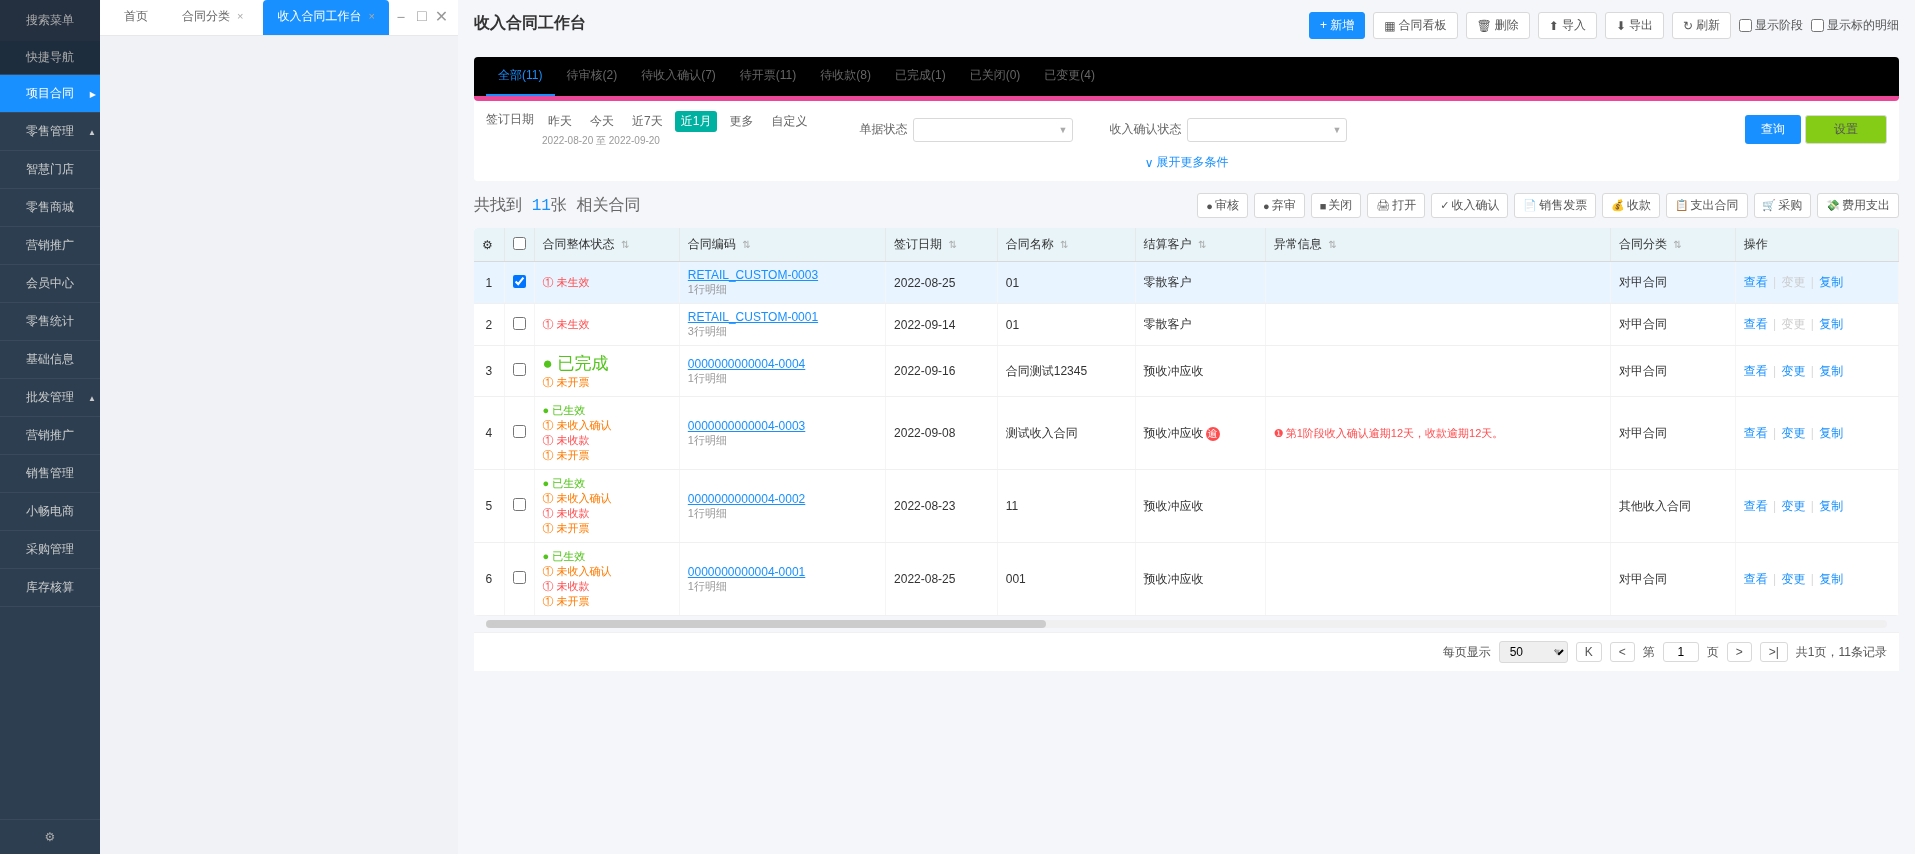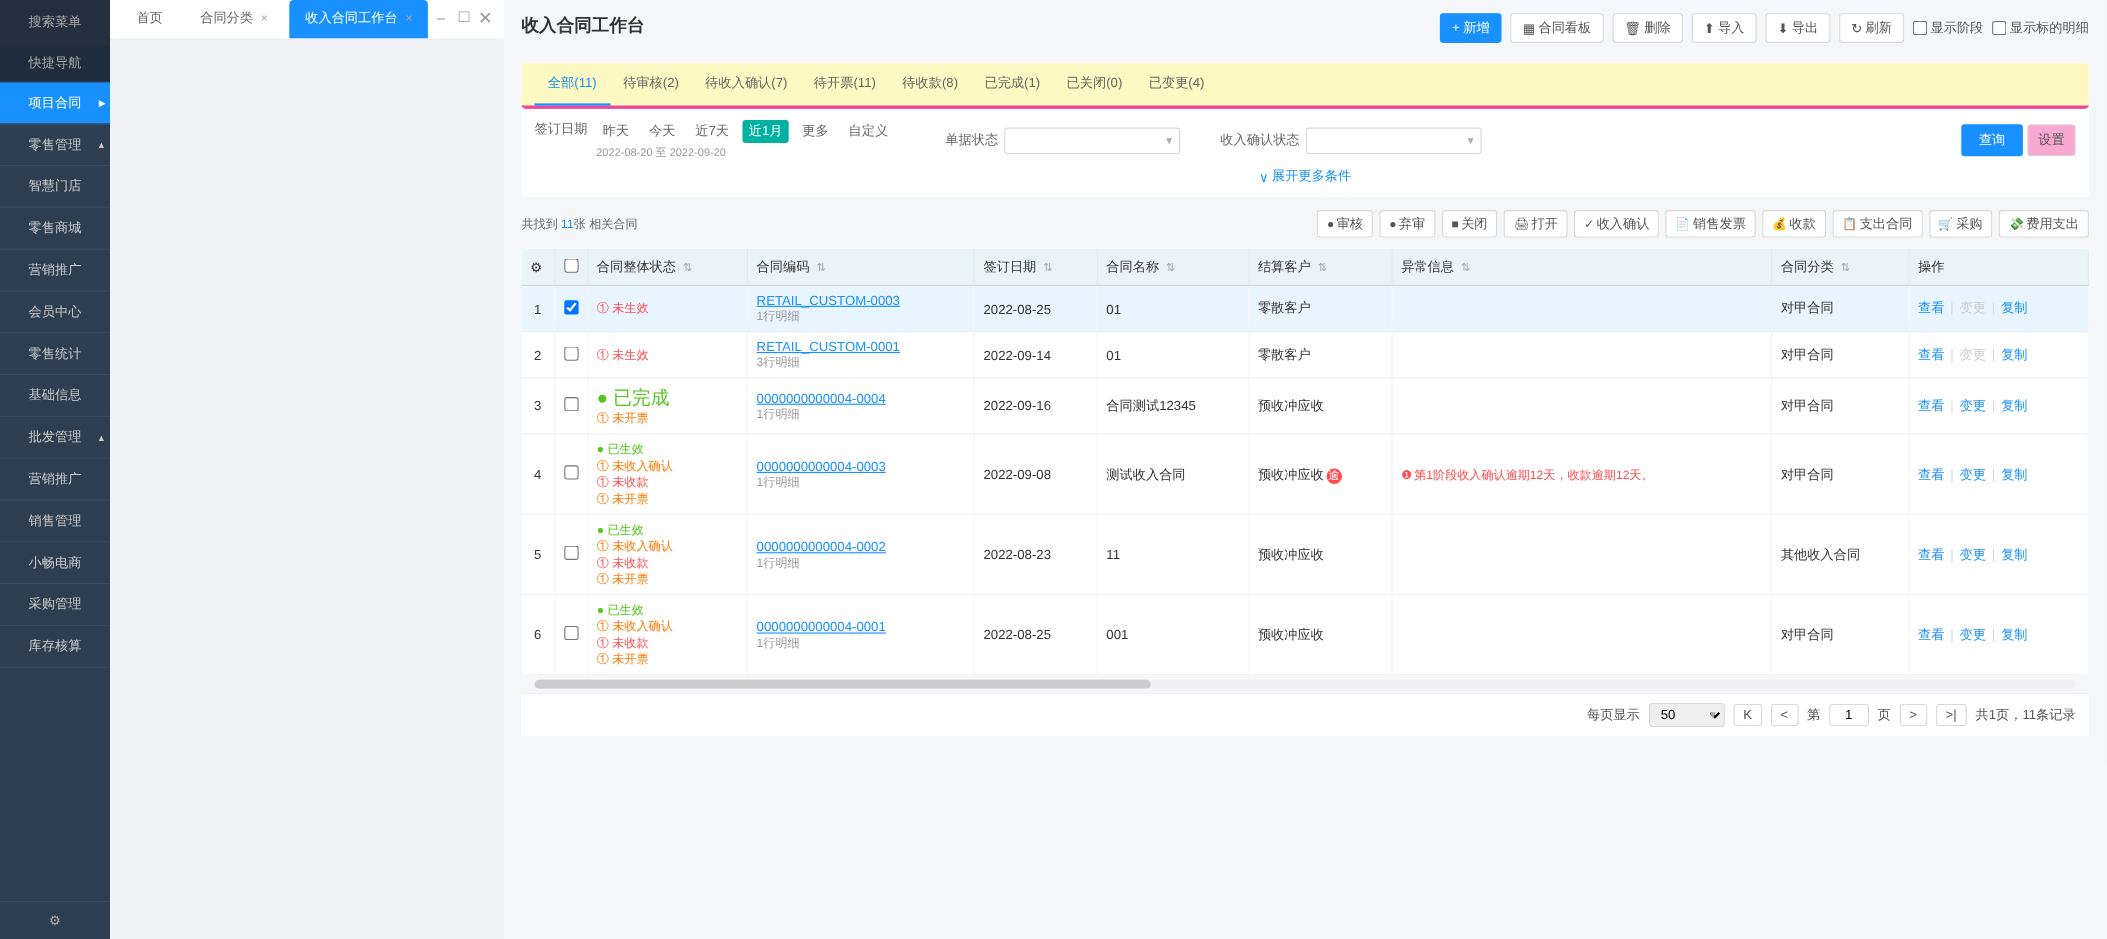--- a/index.html
+++ b/index.html
@@ -31,42 +31,42 @@
     
     .page-title { font-size: 16px; font-weight: bold; color: #333; margin-bottom: 12px; }
 
     
     .toolbar { display: flex; align-items: center; justify-content: flex-end; gap: 8px; margin-bottom: 8px; }
     .toolbar-btn { display: flex; align-items: center; gap: 3px; padding: 4px 10px; font-size: 12px; cursor: pointer; color: #555; background: #fff; border: 1px solid #d9d9d9; border-radius: 3px; }
     .toolbar-btn.primary { background: #1890ff; color: #fff; border-color: #1890ff; }
     .toolbar-checkbox { display: flex; align-items: center; gap: 3px; font-size: 12px; color: #555; }
 
     
-    .filter-tabs { background: #fef9c3; border-radius: 4px; padding: 0 12px; display: flex; align-items: center; border-bottom: 3px solid #ec4899; margin-bottom: 0; }
+    .filter-tabs { background: #000000; border-radius: 4px; padding: 0 12px; display: flex; align-items: center; border-bottom: 5px solid #ec4899; margin-bottom: 0; }
     .filter-tab { padding: 10px 12px; font-size: 12px; cursor: pointer; color: #666; border-bottom: 2px solid transparent; white-space: nowrap; }
     .filter-tab.active { color: #1890ff; border-bottom: 2px solid #1890ff; font-weight: 500; }
 
     
     .search-bar { background: #fff; padding: 10px 12px; border-radius: 0 0 4px 4px; margin-bottom: 8px; }
     .search-row { display: flex; align-items: center; gap: 16px; margin-bottom: 6px; }
     .search-label { font-size: 12px; color: #666; white-space: nowrap; }
     .date-options { display: flex; gap: 6px; align-items: center; }
     .date-opt { font-size: 12px; color: #666; cursor: pointer; padding: 2px 6px; border-radius: 3px; }
     .date-opt.active { background: #00b0a0; color: #fff; border-radius: 3px; }
     .date-range { font-size: 10px; color: #999; margin-top: 2px; }
     .search-select { border: 1px solid #d9d9d9; border-radius: 3px; padding: 4px 24px 4px 8px; font-size: 12px; color: #333; background: #fff; appearance: none; min-width: 160px; position: relative; }
     .select-wrapper { position: relative; display: inline-block; }
     .select-wrapper::after { content: '▼'; position: absolute; right: 6px; top: 50%; transform: translateY(-50%); font-size: 9px; color: #aaa; pointer-events: none; }
     .expand-btn { font-size: 12px; color: #1890ff; cursor: pointer; display: flex; align-items: center; gap: 3px; }
     .btn-query { background: #1890ff; color: #fff; border: none; padding: 5px 16px; border-radius: 3px; font-size: 12px; cursor: pointer; }
-    .btn-set { background: #f9a8d4; color: #555; border: 1px solid #d9d9d9; padding: 5px 9px; border-radius: 3px; font-size: 12px; cursor: pointer; }
+    .btn-set { background: #84cc16; color: #555; border: 1px solid #d9d9d9; padding: 5px 28px; border-radius: 3px; font-size: 12px; cursor: pointer; }
 
     
     .action-row { display: flex; align-items: center; justify-content: space-between; margin-bottom: 6px; padding: 4px 0; }
-    .action-info { font-size: 11px; color: #666; }
+    .action-info { font-size: 16px; color: #666; font-family: Liberation Mono, monospace; }
     .action-info span { color: #1890ff; }
     .action-btns { display: flex; gap: 6px; flex-wrap: wrap; }
     .action-btn { display: flex; align-items: center; gap: 2px; padding: 3px 8px; font-size: 12px; cursor: pointer; color: #555; background: #fff; border: 1px solid #d9d9d9; border-radius: 3px; }
 
     
     .table-container { background: #fff; border-radius: 4px; overflow: hidden; }
     table { width: 100%; border-collapse: collapse; font-size: 12px; }
     thead th { background: #e8f4f8; padding: 8px 8px; text-align: left; color: #333; font-weight: 500; border-bottom: 1px solid #d9d9d9; border-right: 1px solid #e8e8e8; white-space: nowrap; }
     tbody td { padding: 6px 8px; border-bottom: 1px solid #f0f0f0; border-right: 1px solid #f5f5f5; vertical-align: middle; }
     tbody tr.selected { background: #e8f4ff; }

